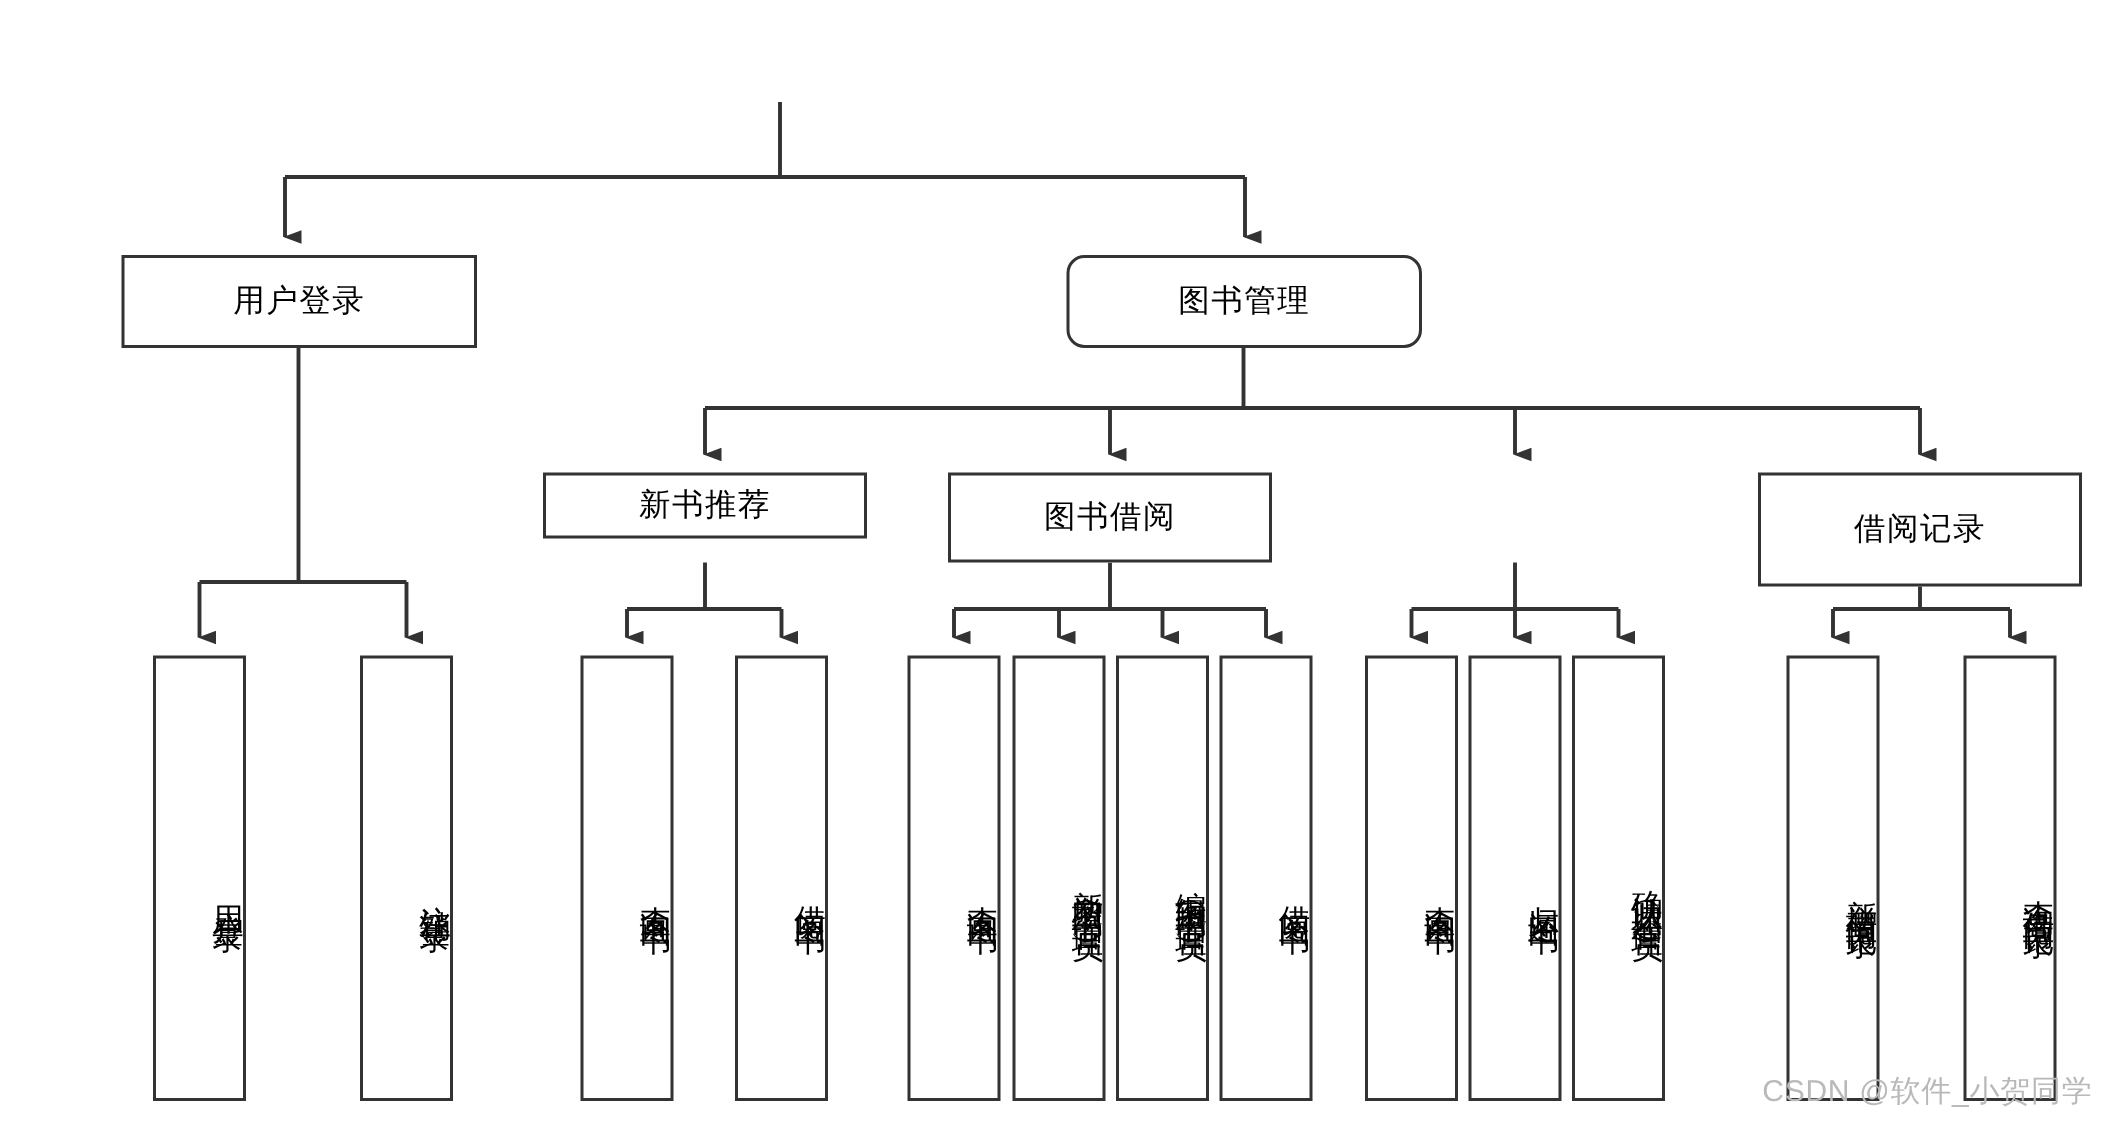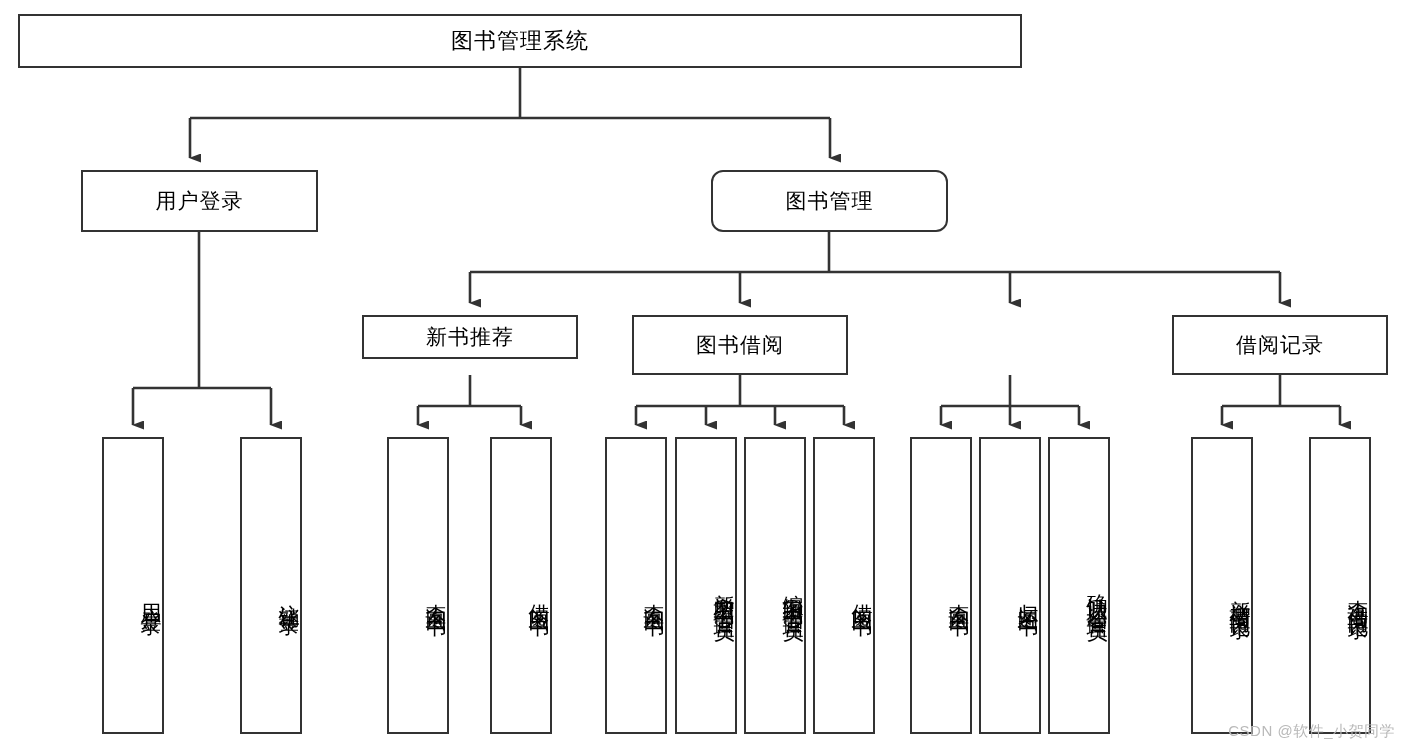--- a/index.html
+++ b/index.html
@@ -53,21 +53,21 @@
     justify-content: center;
     line-height: 1.05;
   }
   .node.root {
     font-size: 22px;
   }
   .watermark {
     position: absolute;
     right: 10px;
     bottom: 6px;
-    font-size: 15px;
+    font-size: 20px;
     color: #b9b9b9;
     z-index: 5;
     white-space: nowrap;
     letter-spacing: 0.5px;
   }
 </style>
 </head>
 <body>
 
 <div id="canvas">
@@ -116,28 +116,27 @@
       <path d="M1010,406 L1010,425" marker-end="url(#arrow)"></path>
       <path d="M1079,406 L1079,425" marker-end="url(#arrow)"></path>
 
       <path d="M1280,375 L1280,406"></path>
       <path d="M1222,406 L1340,406"></path>
       <path d="M1222,406 L1222,425" marker-end="url(#arrow)"></path>
       <path d="M1340,406 L1340,425" marker-end="url(#arrow)"></path>
     </g>
   </svg>
 
-  <div class="node horiz root" style="left:18px; top:14px; width:1004px; height:54px;">图书管理系统</div>
 
   <div class="node horiz" style="left:81px; top:170px; width:237px; height:62px;">用户登录</div>
   <div class="node horiz" style="left:711px; top:170px; width:237px; height:62px;border-radius:12px;">图书管理</div>
 
   <div class="node horiz" style="left:362px; top:315px; width:216px; height:44px;">新书推荐</div>
   <div class="node horiz" style="left:632px; top:315px; width:216px; height:60px;">图书借阅</div>
-  <div class="node horiz" style="left:1172px; top:315px; width:216px; height:60px;">借阅记录</div>
+  <div class="node horiz" style="left:1172px; top:315px; width:216px; height:76px;">借阅记录</div>
 
   <div class="node vert" style="left:102px; top:437px; width:62px; height:297px;">用户登录</div>
   <div class="node vert" style="left:240px; top:437px; width:62px; height:297px;">注销登录</div>
 
   <div class="node vert" style="left:387px; top:437px; width:62px; height:297px;">查询图书</div>
   <div class="node vert" style="left:490px; top:437px; width:62px; height:297px;">借阅图书</div>
 
   <div class="node vert" style="left:605px; top:437px; width:62px; height:297px;">查询图书</div>
   <div class="node vert" style="left:675px; top:437px; width:62px; height:297px;">新增图书（管理员）</div>
   <div class="node vert" style="left:744px; top:437px; width:62px; height:297px;">编辑图书（管理员）</div>

